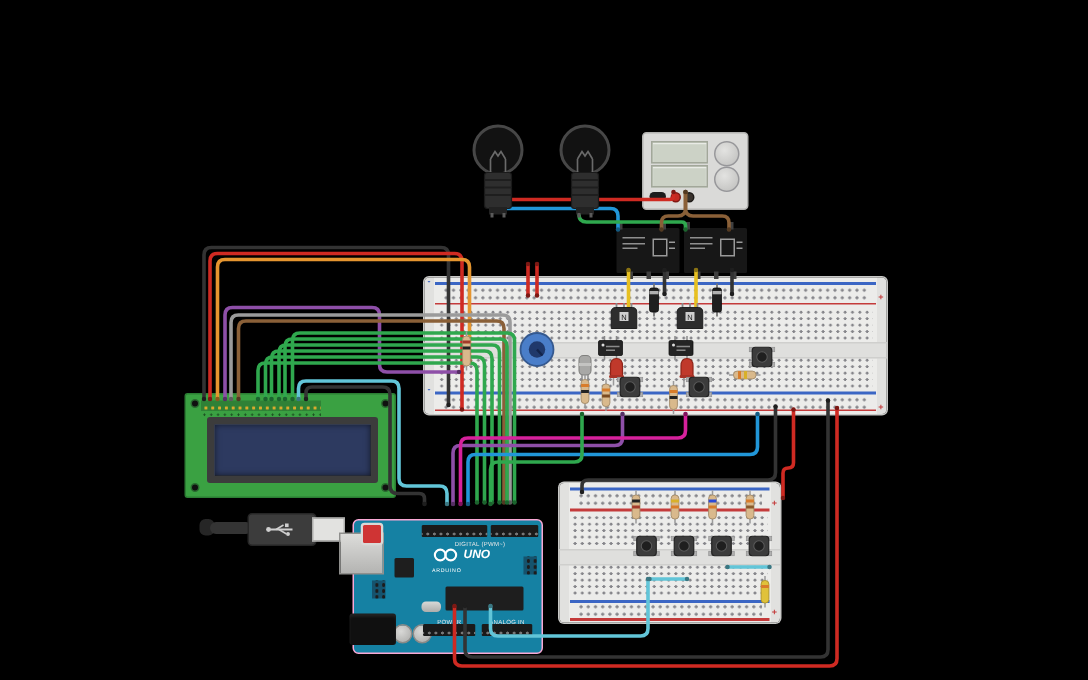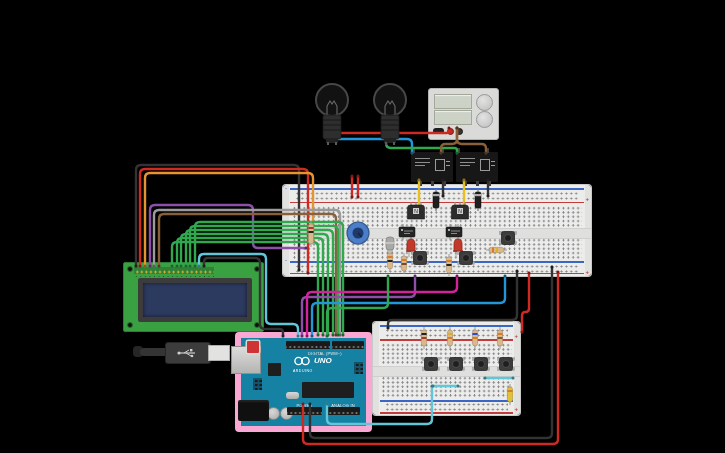--- a/index.html
+++ b/index.html
@@ -34,22 +34,22 @@
   .lcd{position:absolute;left:123px;top:262px;width:139px;height:68px;background:#3aa142;
        border:1px solid #2b7e33;border-radius:2px;}
   .lcd .pins{position:absolute;left:10px;top:4px;width:80px;height:7px;background:#2f8136;
              background-image:radial-gradient(circle,#d9ab2e 1.1px,rgba(0,0,0,0) 1.3px);background-size:4.55px 7px;background-position:1px 1.5px;}
   .lcd .lblrow{position:absolute;left:10px;top:12px;width:80px;height:3px;
              background-image:radial-gradient(circle,rgba(20,60,25,.8) 0.6px,rgba(0,0,0,0) .8px);background-size:4.55px 3px;}
   .lcd .bezel{position:absolute;left:14px;top:15px;width:114px;height:44px;background:#3c3c3c;border-radius:2px;}
   .lcd .screen{position:absolute;left:19px;top:20px;width:104px;height:34px;background:#2d3a60;
                box-shadow:inset 0 0 4px rgba(0,0,0,.6);}
   .lcd .hole{position:absolute;width:4px;height:4px;border-radius:50%;background:#101010;border:1px solid #2a6b30;}
-  .uno{position:absolute;left:235px;top:332px;width:125px;height:88px;background:#1581a3;
-       border:6px solid #f9a8d4;border-radius:4px;}
+  .uno{position:absolute;left:235px;top:346px;width:125px;height:88px;background:#1581a3;
+       border:1px solid #f9a8d4;border-radius:4px;}
   .uno .hdr{position:absolute;height:8px;background:#1a1a1a;border-radius:1px;
             background-image:radial-gradient(circle,#787878 0.9px,rgba(0,0,0,0) 1.1px);background-size:4.4px 8px;background-position:2px 2px;}
   .uno .tlabel{position:absolute;font-size:4px;color:#e8e8e8;letter-spacing:.2px;text-align:center;}
   .uno .chip{position:absolute;background:#1e1e1e;border-radius:1px;}
   .uno .capc{position:absolute;width:11px;height:11px;border-radius:50%;
              background:radial-gradient(circle at 40% 35%,#d9d9d7,#a9a9a7);border:1px solid #8a8a88;}
   .uno .usbport{position:absolute;left:-10px;top:8px;width:28px;height:26px;
              background:linear-gradient(#dcdcda,#b4b4b2);border:1px solid #8f8f8d;}
   .uno .reset{position:absolute;left:6px;top:3px;width:12px;height:12px;background:#cf3434;
              box-shadow:0 0 0 1.5px #d9d9d7;border-radius:1px;}

